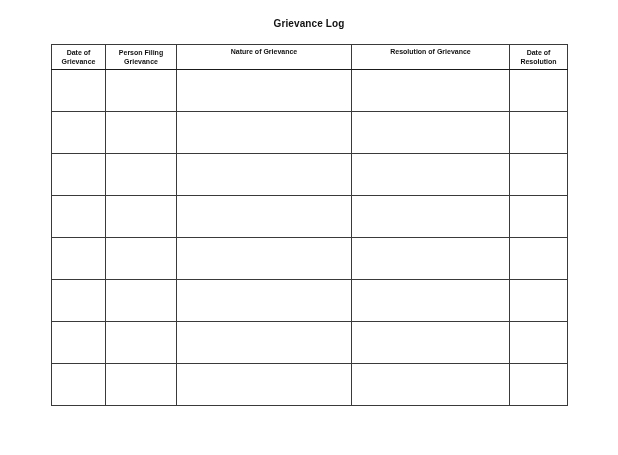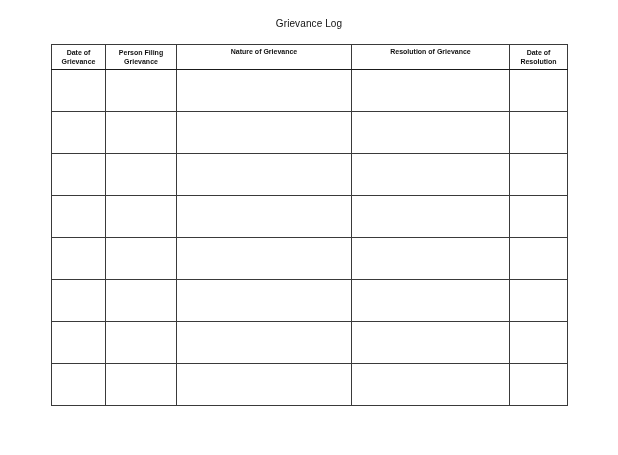--- a/index.html
+++ b/index.html
@@ -15,21 +15,21 @@
       font-family: "Liberation Sans", "DejaVu Sans", sans-serif;
       color: #111111;
     }
     .title {
       position: absolute;
       left: 0;
       top: 18px;
       width: 618px;
       text-align: center;
       font-size: 10px;
-      font-weight: normal;
+      font-weight: bold;
       letter-spacing: 0.1px;
     }
     table.log {
       position: absolute;
       left: 51px;
       top: 44px;
       border-collapse: collapse;
       table-layout: fixed;
       border: 1.5px solid #1a1a1a;
     }

